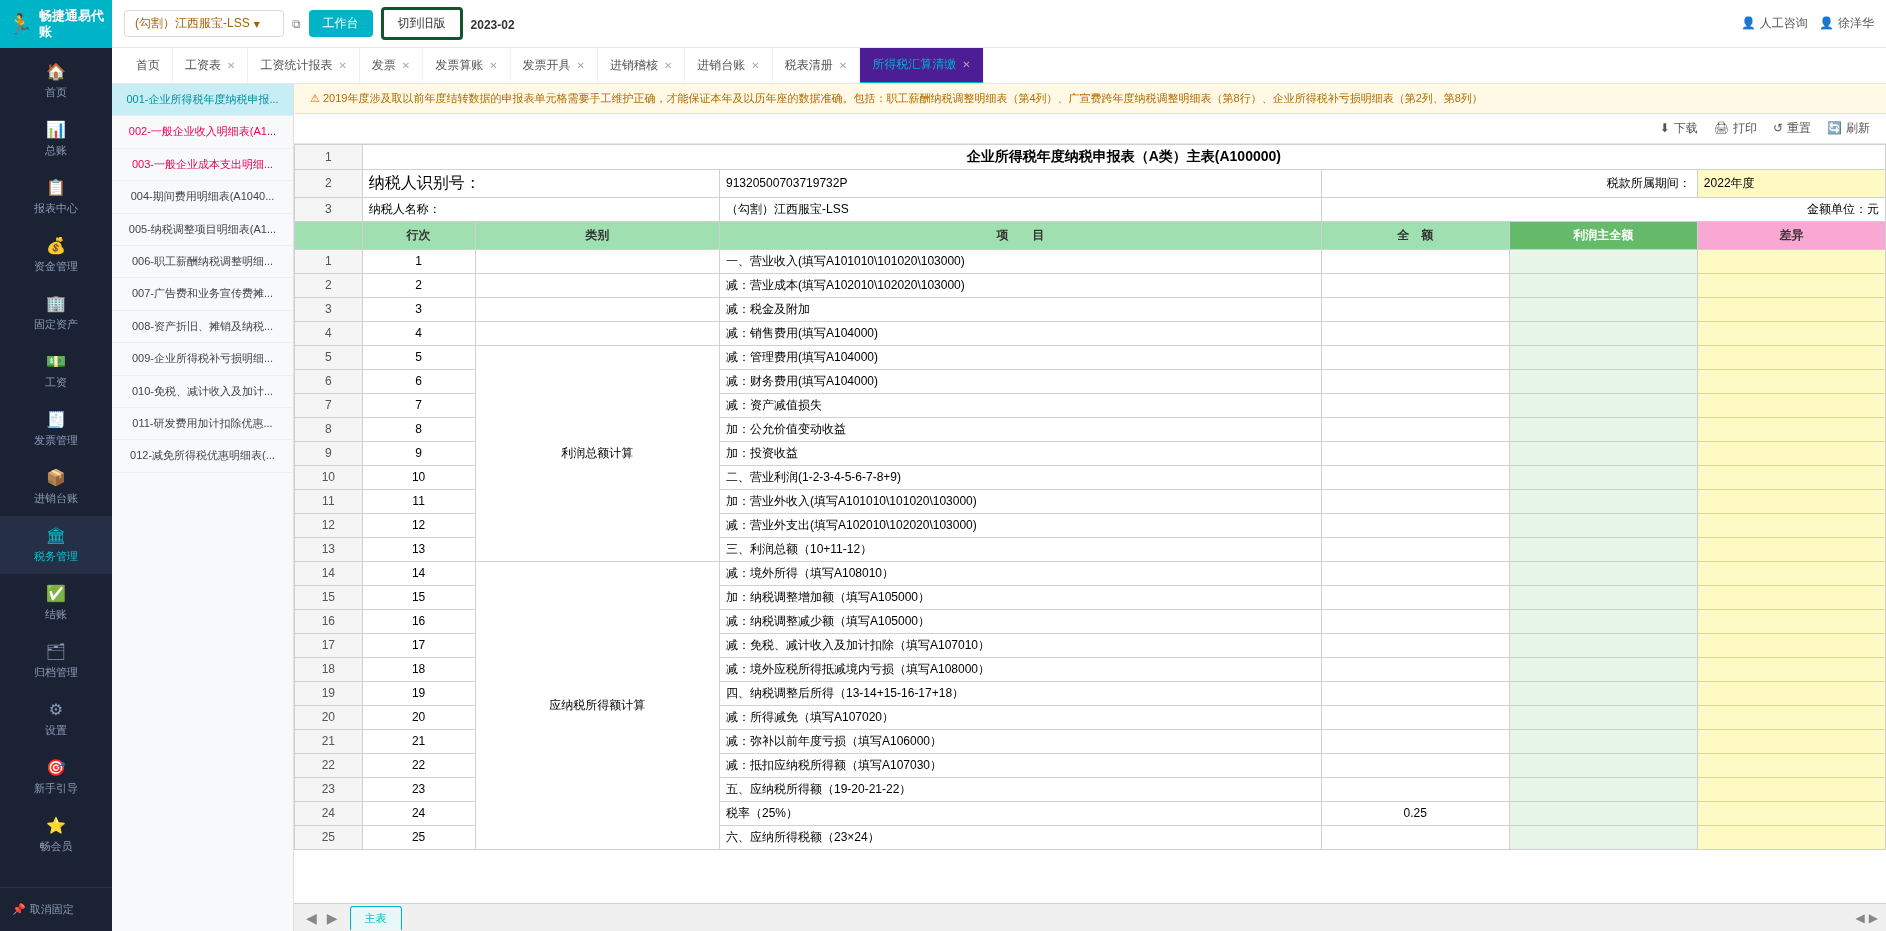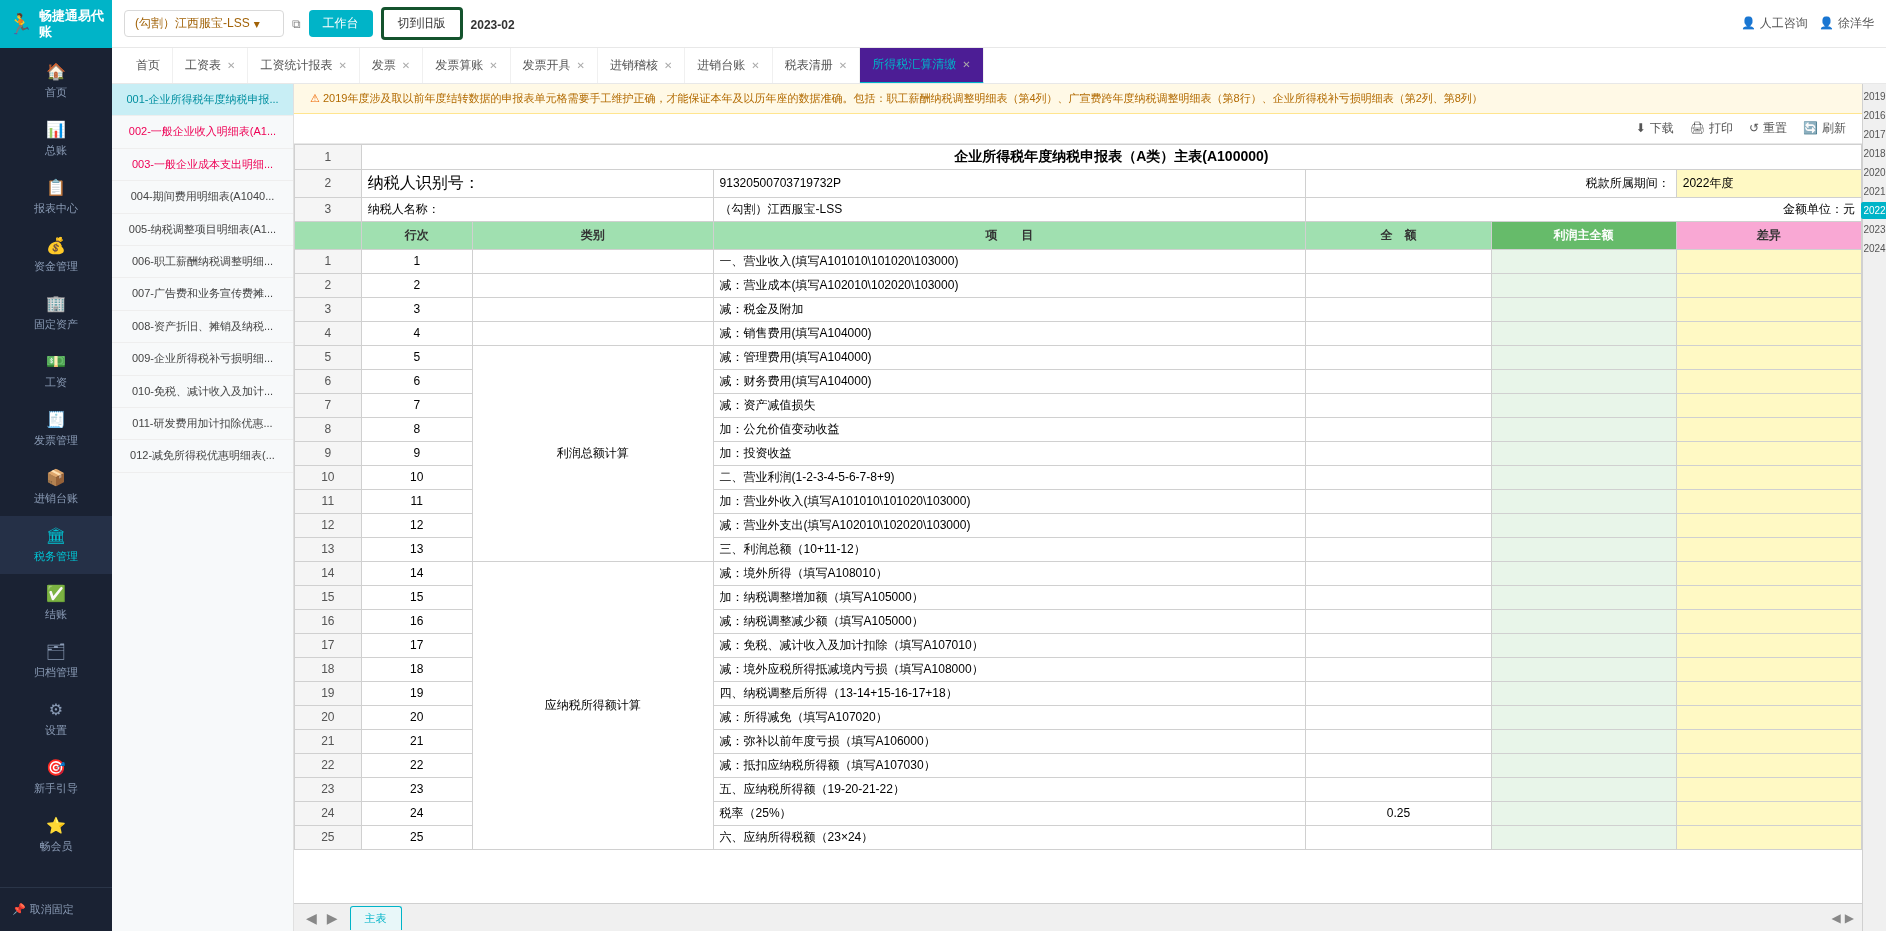--- a/index.html
+++ b/index.html
@@ -524,26 +524,15 @@
         </div>
         <div class="bottom-tab active">主表</div>
         <div style="margin-left:auto;display:flex;align-items:center;gap:4px;">
           <span style="cursor:pointer;color:#888;">◀</span>
           <span style="cursor:pointer;color:#888;">▶</span>
         </div>
       </div>
 
     </div>
 
-    <div class="right-indicator" id="year-indicator">
-        <div class="year-badge">2019</div>
-        <div class="year-badge">2016</div>
-        <div class="year-badge">2017</div>
-        <div class="year-badge">2018</div>
-        <div class="year-badge">2020</div>
-        <div class="year-badge">2021</div>
-        <div class="year-badge active">2022</div>
-        <div class="year-badge">2023</div>
-        <div class="year-badge">2024</div>
-      </div>
 
   </div>
 </div>
 
 </body></html>

